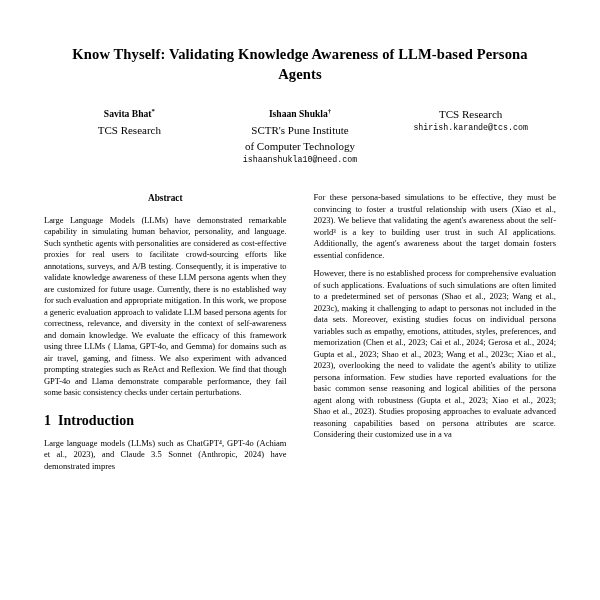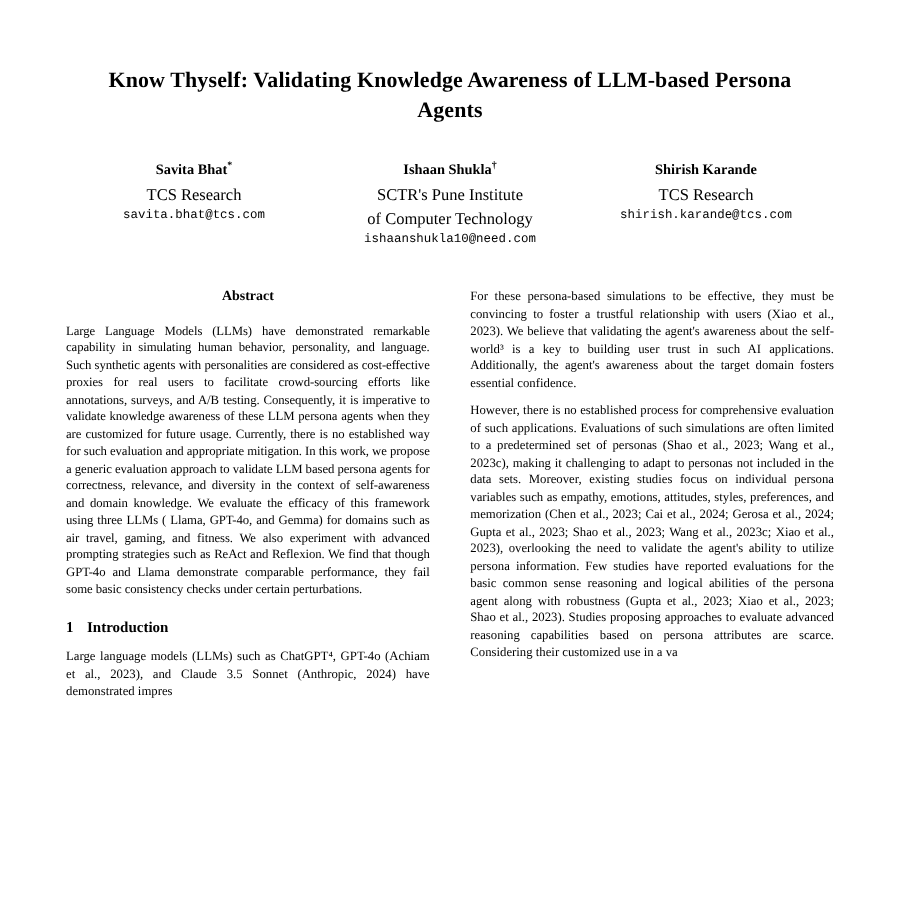--- a/index.html
+++ b/index.html
@@ -67,21 +67,21 @@
     text-align: justify;
   }
   .section-head {
     font-weight: bold;
     font-size: 9.3px;
     text-align: center;
     margin: 0 0 7px 0;
   }
   .sec-num-head {
     font-weight: bold;
-    font-size: 10px;
+    font-size: 14px;
     margin: 13px 0 7px 0;
     text-align: left;
   }
   .sec-num-head .num {
     display: inline-block;
     width: 14px;
   }
   p {
     margin: 0 0 0 0;
     text-indent: 0;
@@ -101,32 +101,30 @@
 
 <div class="page">
 
   <div class="title">Know Thyself: Validating Knowledge Awareness of LLM-based Persona Agents</div>
 
   <div class="authors">
 
     <div class="author-block">
       <div class="author-name"><span>Savita Bhat</span><span class="sup">*</span></div>
       <div class="author-affil">TCS Research</div>
-      <div class="author-mail">savita.bhat@tcs.com</div>
     </div>
 
     <div class="author-block">
       <div class="author-name"><span>Ishaan Shukla</span><span class="sup">†</span></div>
       <div class="author-affil" style="white-space: pre-line;">SCTR's Pune Institute
 of Computer Technology</div>
       <div class="author-mail">ishaanshukla10@need.com</div>
     </div>
 
     <div class="author-block">
-      <div class="author-name"><span>Shirish Karande</span><span class="sup"></span></div>
       <div class="author-affil">TCS Research</div>
       <div class="author-mail">shirish.karande@tcs.com</div>
     </div>
 
   </div>
 
   <div class="columns">
 
     <div class="col">
       <div class="section-head">Abstract</div>

